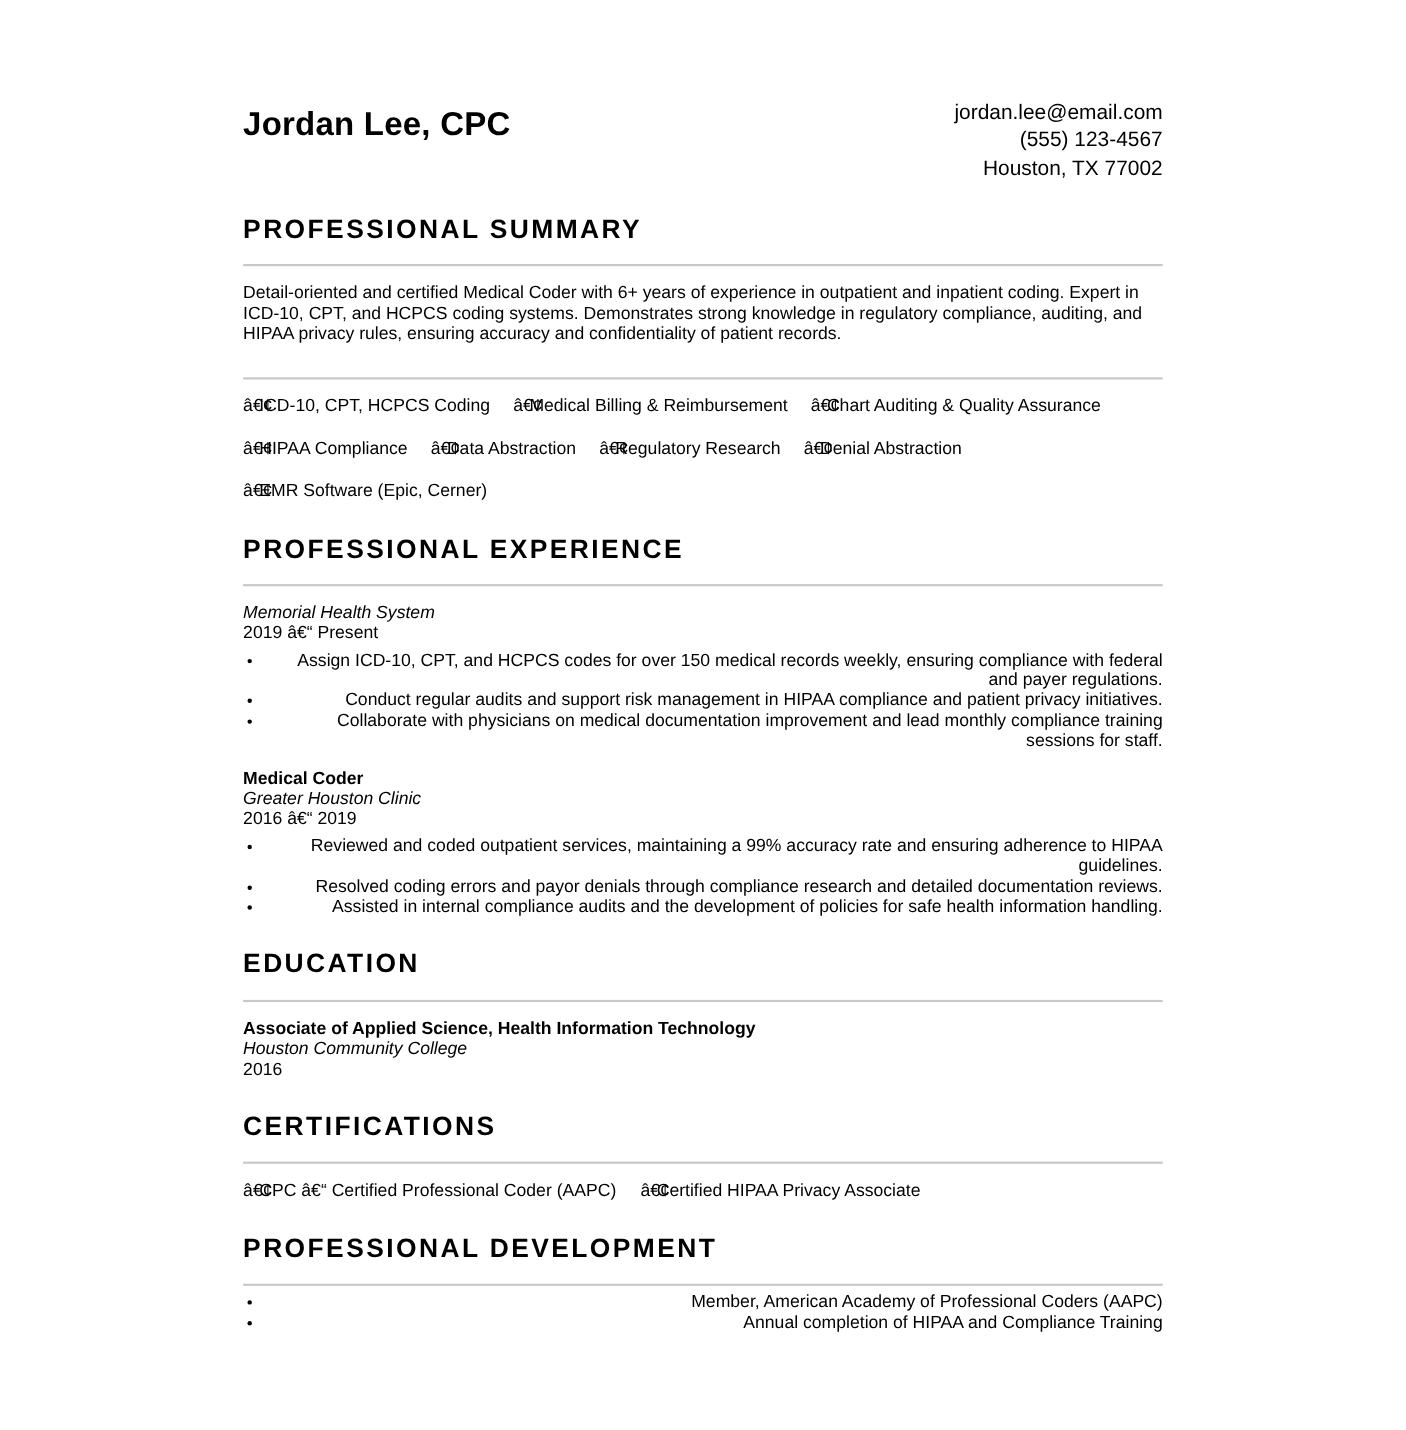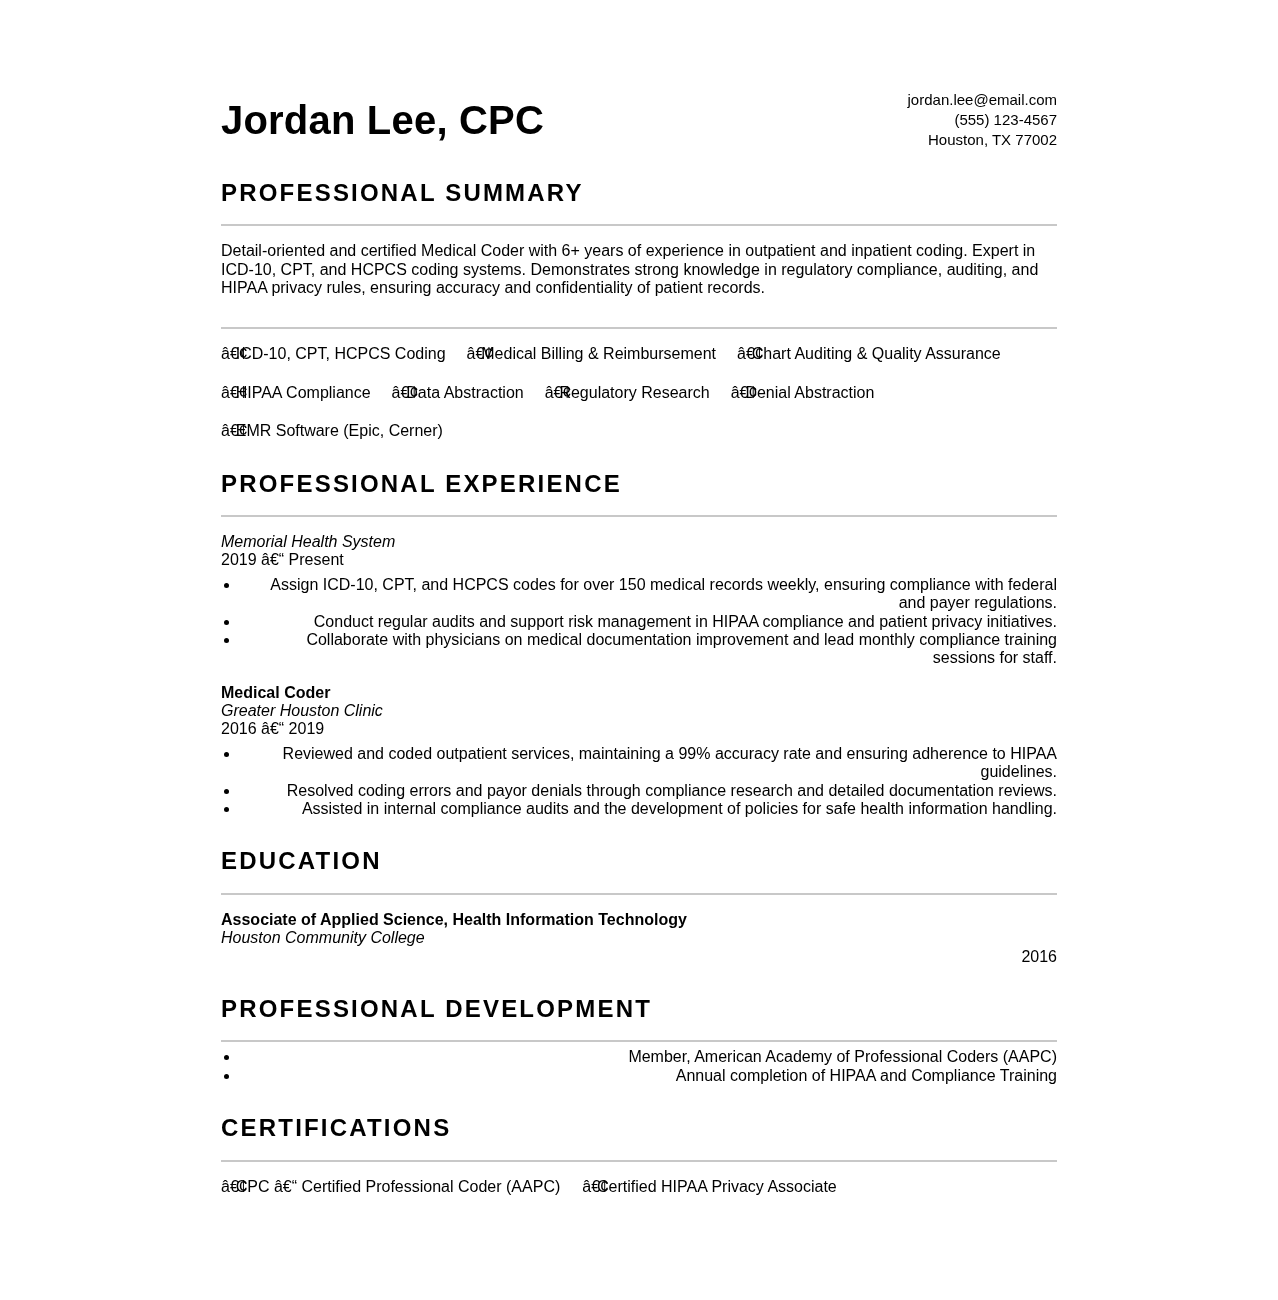--- a/index.html
+++ b/index.html
@@ -23,28 +23,28 @@
   }
 
   
   .doc-header {
     display: flex;
     justify-content: space-between;
     align-items: flex-start;
   }
   .name {
     margin: 8px 0 0 0;
-    font-size: 40px;
+    font-size: 30px;
     font-weight: 700;
     line-height: 1.2;
     letter-spacing: 0.2px;
   }
   .contact {
     text-align: right;
-    font-size: 15px;
+    font-size: 19px;
     line-height: 1.33;
     margin-top: 2px;
   }
 
   
   .section { margin-top: 30px; }
   .section-heading {
     margin: 0;
     font-size: 24px;
     font-weight: 700;
@@ -79,21 +79,21 @@
   .job-dates { text-align: left; }
   ul.bullets {
     margin: 6px 0 0 0;
     padding-left: 19px;
   }
   ul.bullets li { margin: 0; text-align: right; }
 
   
   .edu-degree { font-weight: 700; }
   .edu-school { font-style: italic; }
-  .edu-year { text-align: right; }
+  .edu-year { }
 
   
   .cert-list {
     display: flex;
     flex-wrap: wrap;
     column-gap: 22px;
   }
 </style>
 </head>
 <body>
@@ -179,34 +179,34 @@
     <h2 class="section-heading">EDUCATION</h2>
     <hr class="rule">
     <div class="section-content">
       <div class="edu-degree">Associate of Applied Science, Health Information Technology</div>
       <div class="edu-school">Houston Community College</div>
       <div class="edu-year">2016</div>
     </div>
   </div>
 
   <div class="section">
+    <h2 class="section-heading">CERTIFICATIONS</h2>
+    <hr class="rule">
+    <div class="section-content cert-list">
+
+        <span class="inline-item"><span class="mbullet">â€¢</span><span>CPC â€“ Certified Professional Coder (AAPC)</span></span>
+
+        <span class="inline-item"><span class="mbullet">â€¢</span><span>Certified HIPAA Privacy Associate</span></span>
+      </div>
+  </div>
+
+  <div class="section">
     <h2 class="section-heading">PROFESSIONAL DEVELOPMENT</h2>
     <hr class="rule">
     <ul class="bullets section-content" style="padding-left:19px">
 
         <li>Member, American Academy of Professional Coders (AAPC)</li>
 
         <li>Annual completion of HIPAA and Compliance Training</li>
       </ul>
   </div>
 
-  <div class="section">
-    <h2 class="section-heading">CERTIFICATIONS</h2>
-    <hr class="rule">
-    <div class="section-content cert-list">
-
-        <span class="inline-item"><span class="mbullet">â€¢</span><span>CPC â€“ Certified Professional Coder (AAPC)</span></span>
-
-        <span class="inline-item"><span class="mbullet">â€¢</span><span>Certified HIPAA Privacy Associate</span></span>
-      </div>
-  </div>
-
 </div>
 
 </body></html>

